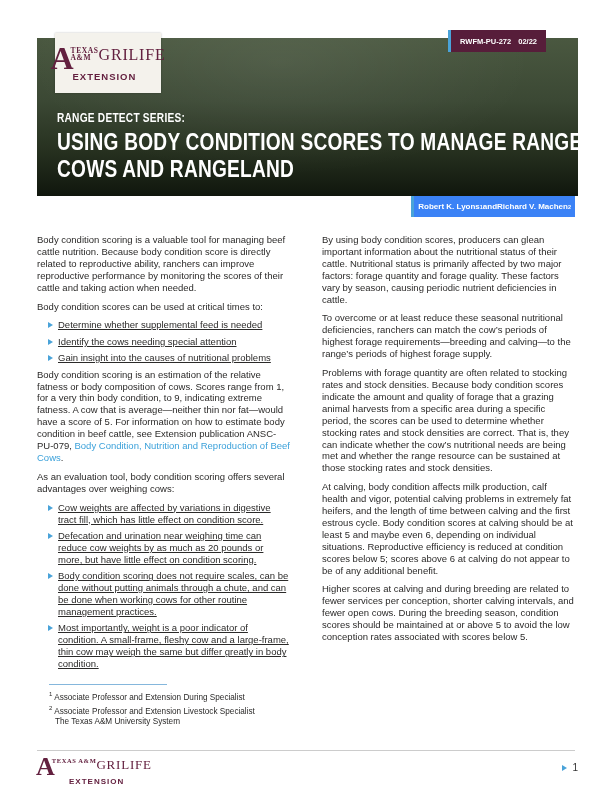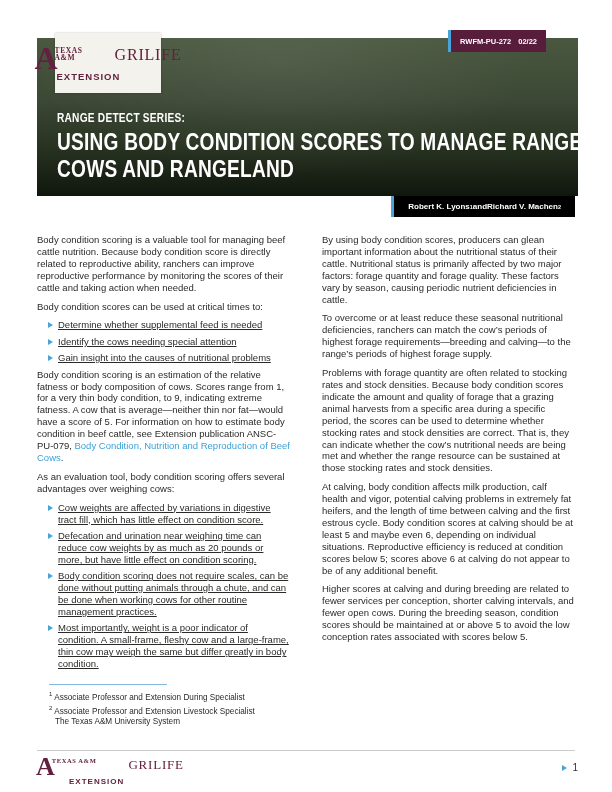--- a/index.html
+++ b/index.html
@@ -16,21 +16,21 @@
   .logo-box {
     position: absolute; left: 18px; top: -5px; width: 106px; height: 60px;
     background: #f4f2ec; display: flex; align-items: center; justify-content: center;
     box-shadow: 0 0 2px rgba(0,0,0,0.25);
   }
   .agrilife { color: #63203f; line-height: 1; }
   .agrilife-row { display: flex; align-items: flex-start; }
   .big-a { font-family: "Liberation Serif", serif; font-size: 32px; line-height: 26px; font-weight: bold; }
   .agrilife-col { display: flex; flex-direction: row; margin-left: -3px; padding-top: 2px; }
   .texas { font-family: "Liberation Serif", serif; font-size: 7.5px; letter-spacing: 0.6px; font-weight: bold; }
-  .grilife { font-family: "Liberation Serif", serif; font-size: 16px; letter-spacing: 0.8px; margin-top: 0px; margin-left: 32px; }
+  .grilife { font-family: "Liberation Serif", serif; font-size: 16px; letter-spacing: 0.8px; margin-top: 0px; }
   .extension { font-size: 9.5px; font-weight: bold; letter-spacing: 1px; margin: 1px 0 0 10px; font-family: "Liberation Sans", sans-serif; padding-left: 12px; }
 
   .top-badge {
     position: absolute; right: 32px; top: -8px; height: 12px;
     background: #571d3a; color: #fff; display: flex; align-items: center; gap: 7px;
     font-size: 7.5px; font-weight: bold; padding: 5px 9px;
     border-left: 3px solid #4aa3d9;
     justify-content: flex-end;
   }
 
@@ -39,22 +39,22 @@
     font-size: 13px; font-weight: bold; white-space: nowrap;
   }
   .main-title {
     position: absolute; left: 20px; top: 90px; color: #fff;
     font-size: 24.5px; font-weight: bold; line-height: 27px; white-space: nowrap;
   }
   .condense { display: inline-block; transform: scaleX(0.78); transform-origin: left center; letter-spacing: 0.3px; }
 
   .authors-badge {
     position: absolute; right: 37px; top: 196px; height: 11px;
-    background: #000000; color: #fff; display: flex; align-items: center;
-    font-size: 8px; font-weight: bold; padding: 5px 14px;
+    background: #3b82f6; color: #fff; display: flex; align-items: center;
+    font-size: 8px; font-weight: bold; padding: 5px 4px;
     border-left: 3px solid #4aa3d9; white-space: nowrap; justify-content: center;
   }
   .authors-badge sup { font-size: 5.5px; line-height: 0; }
 
   
   .columns { position: absolute; left: 37px; top: 234px; width: 538px; display: flex; gap: 32px; }
   .col { width: 258px; font-size: 9.5px; line-height: 11.9px; color: #2b2a29; }
   .col p { margin: 0 0 7px 0; }
   .bullet-list { margin: 0 0 4px 0; text-decoration: underline; }
   .bullet-item { display: flex; margin: 0 0 4.5px 0; }

